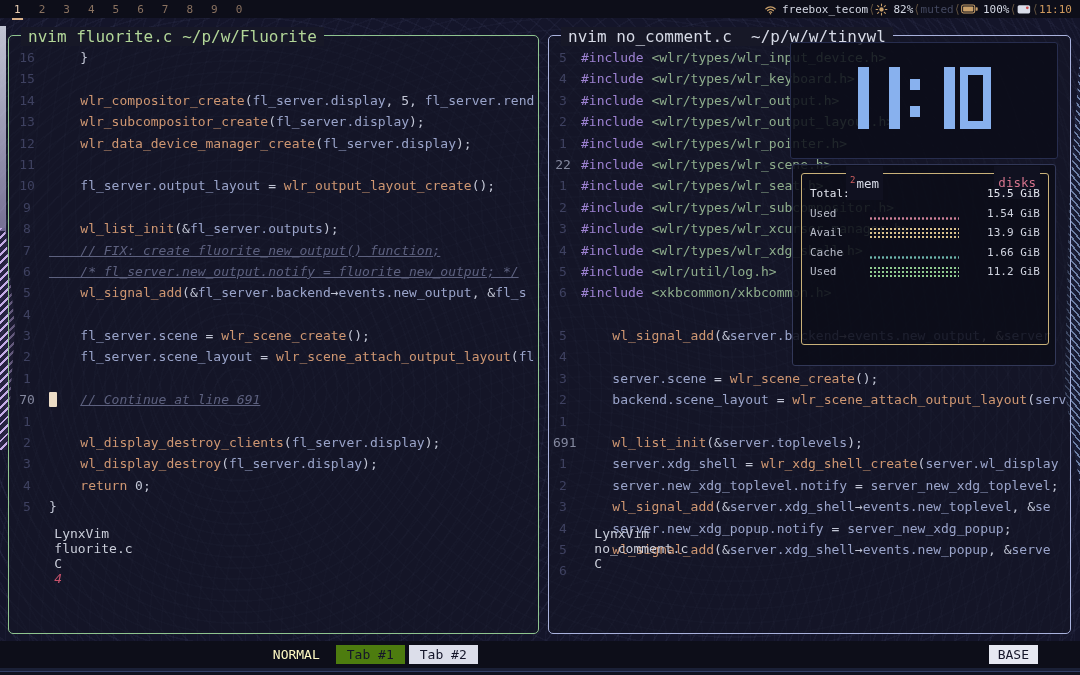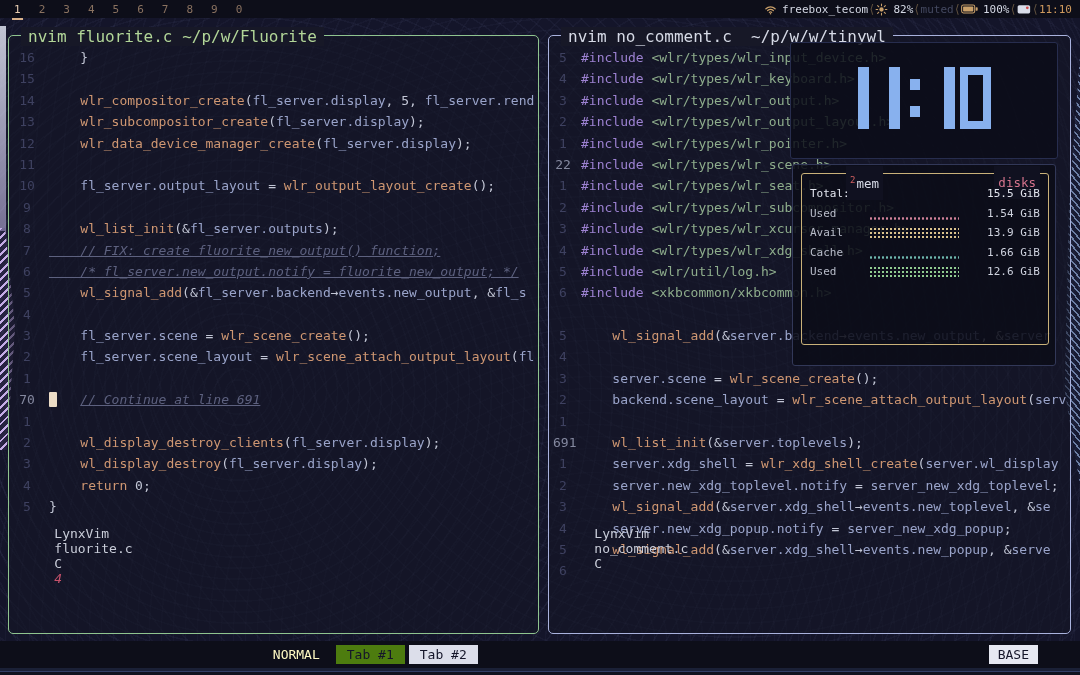--- a/index.html
+++ b/index.html
@@ -464,21 +464,21 @@
           <span class="mbar">
             <span class="fill" style="height: 3px; background-image: radial-gradient(circle, rgb(111, 185, 175) 1px, transparent 1.35px); background-size: 4px 3px;"></span>
           </span>
           <span class="mval">1.66 GiB</span>
         </div>
         <div class="mrow">
           <span class="mlabel">Used</span>
           <span class="mbar">
             <span class="fill" style="height: 12px; background-image: radial-gradient(circle, rgb(144, 203, 144) 1px, transparent 1.35px); background-size: 4px 4px;"></span>
           </span>
-          <span class="mval">12.6 GiB</span>
+          <span class="mval">11.2 GiB</span>
         </div>
       </div>
   </div>
 </div>
 
 <div class="botbar">
   <span class="session">Zellij (gregarious-salamander)</span>
   <span class="zmode">NORMAL</span>
   <div class="ztabs" id="ztabs">
       <span class="ztab active">Tab #1</span>

